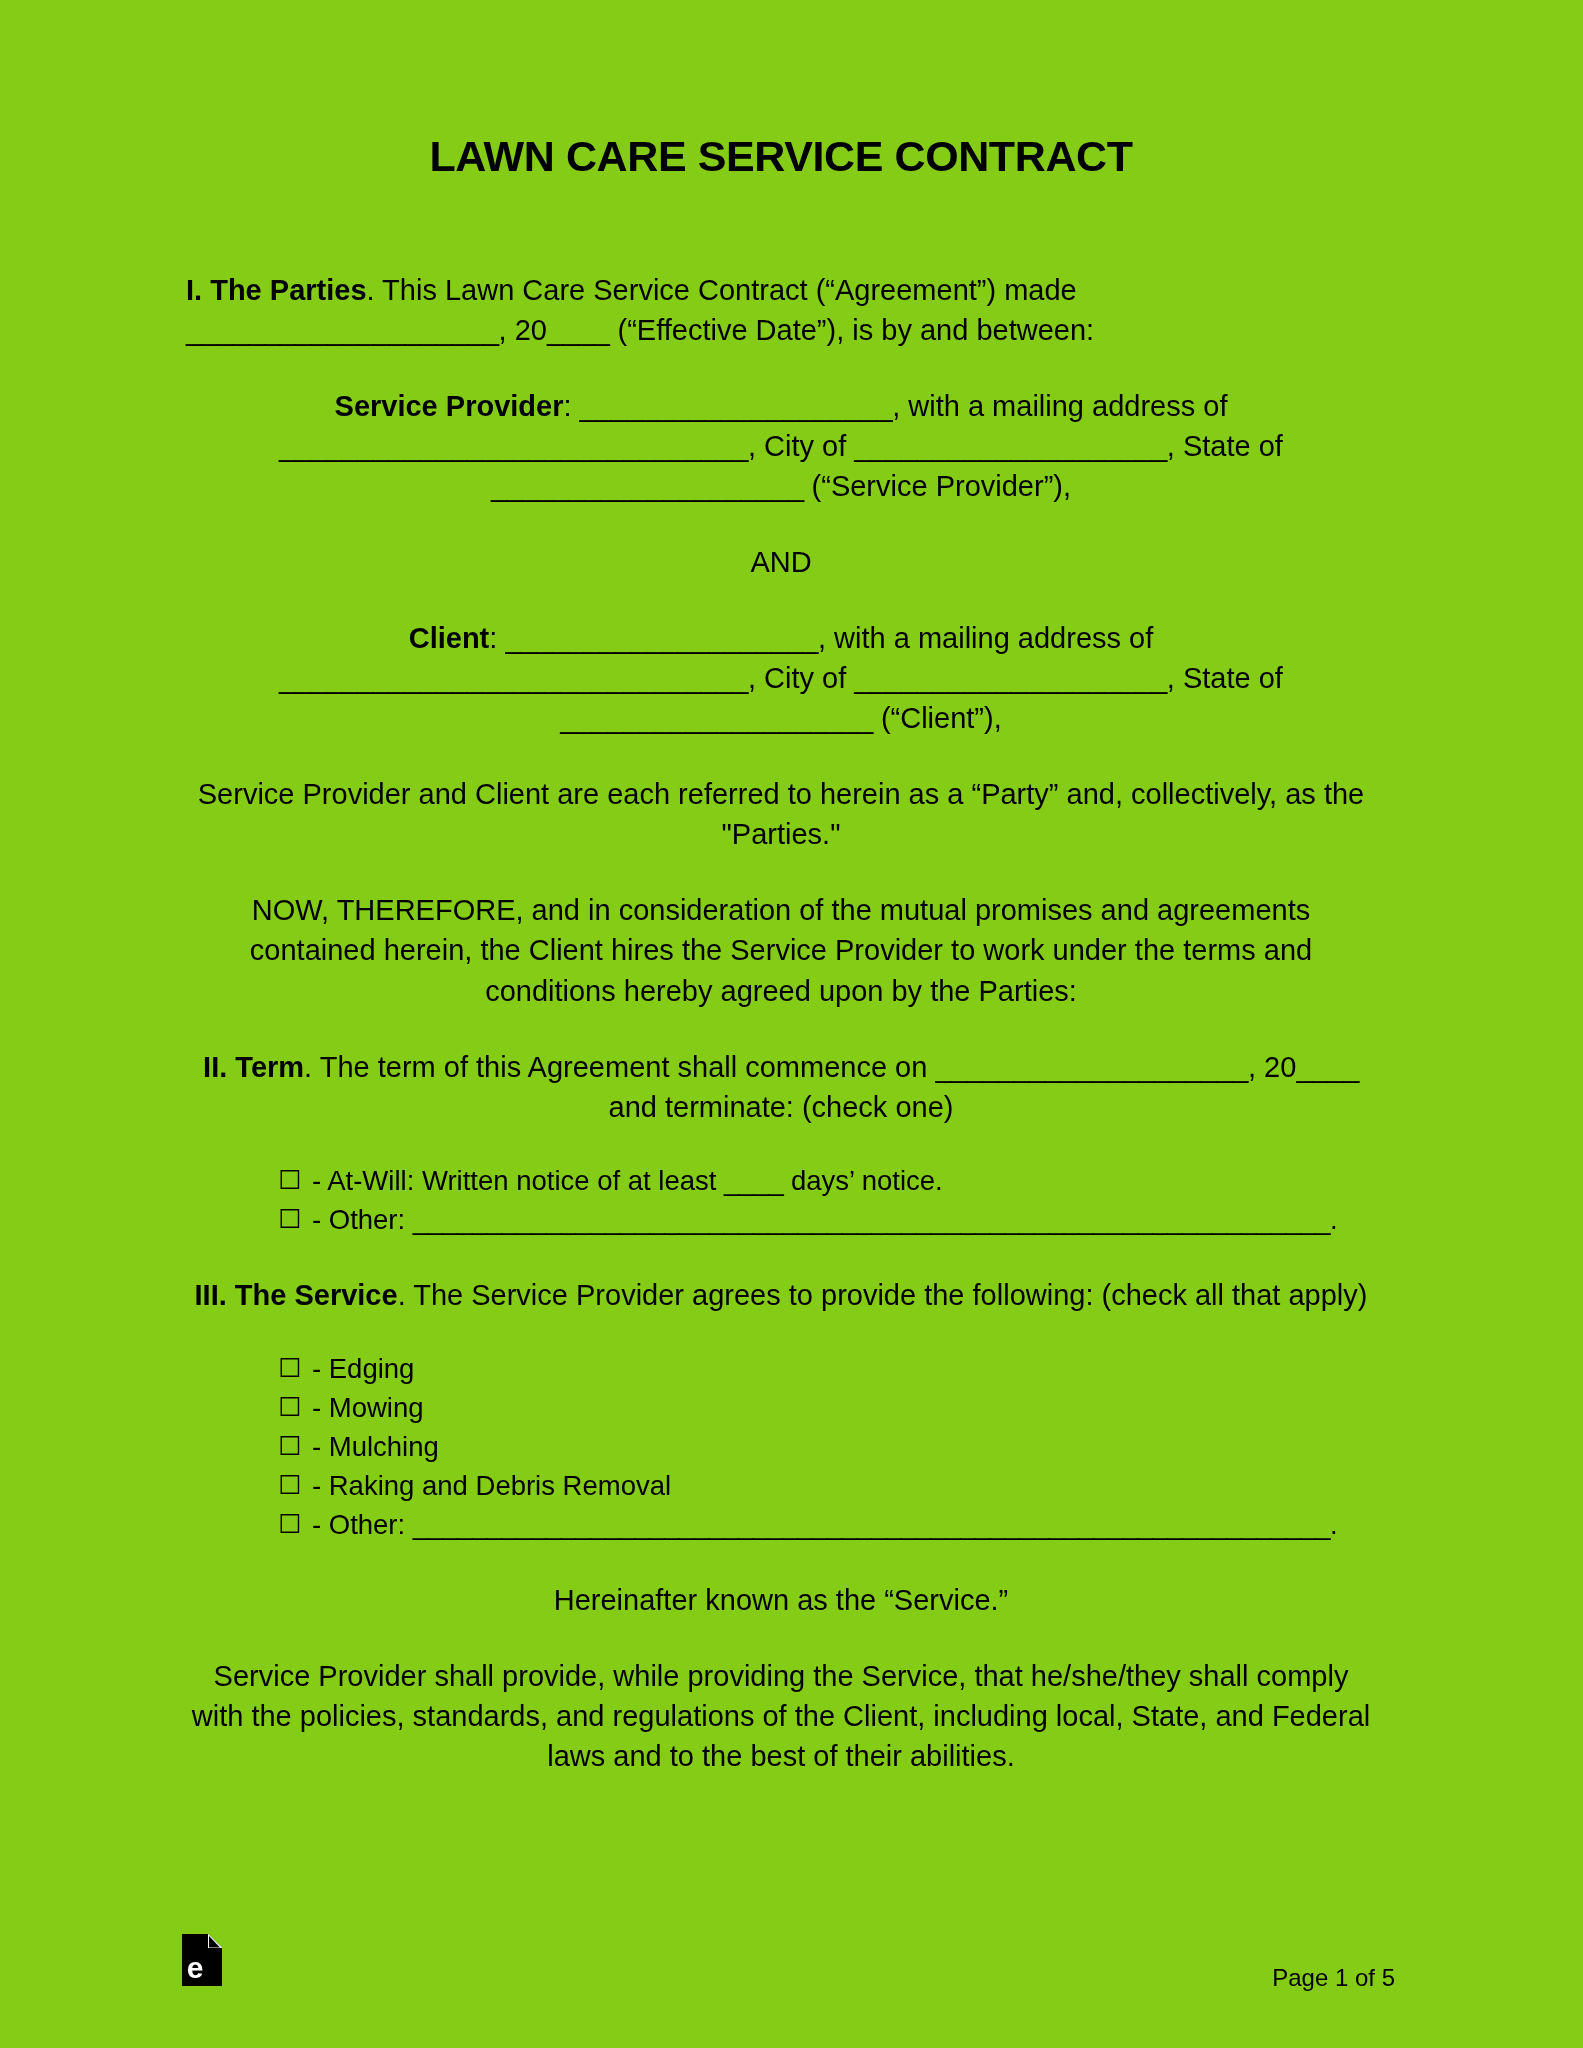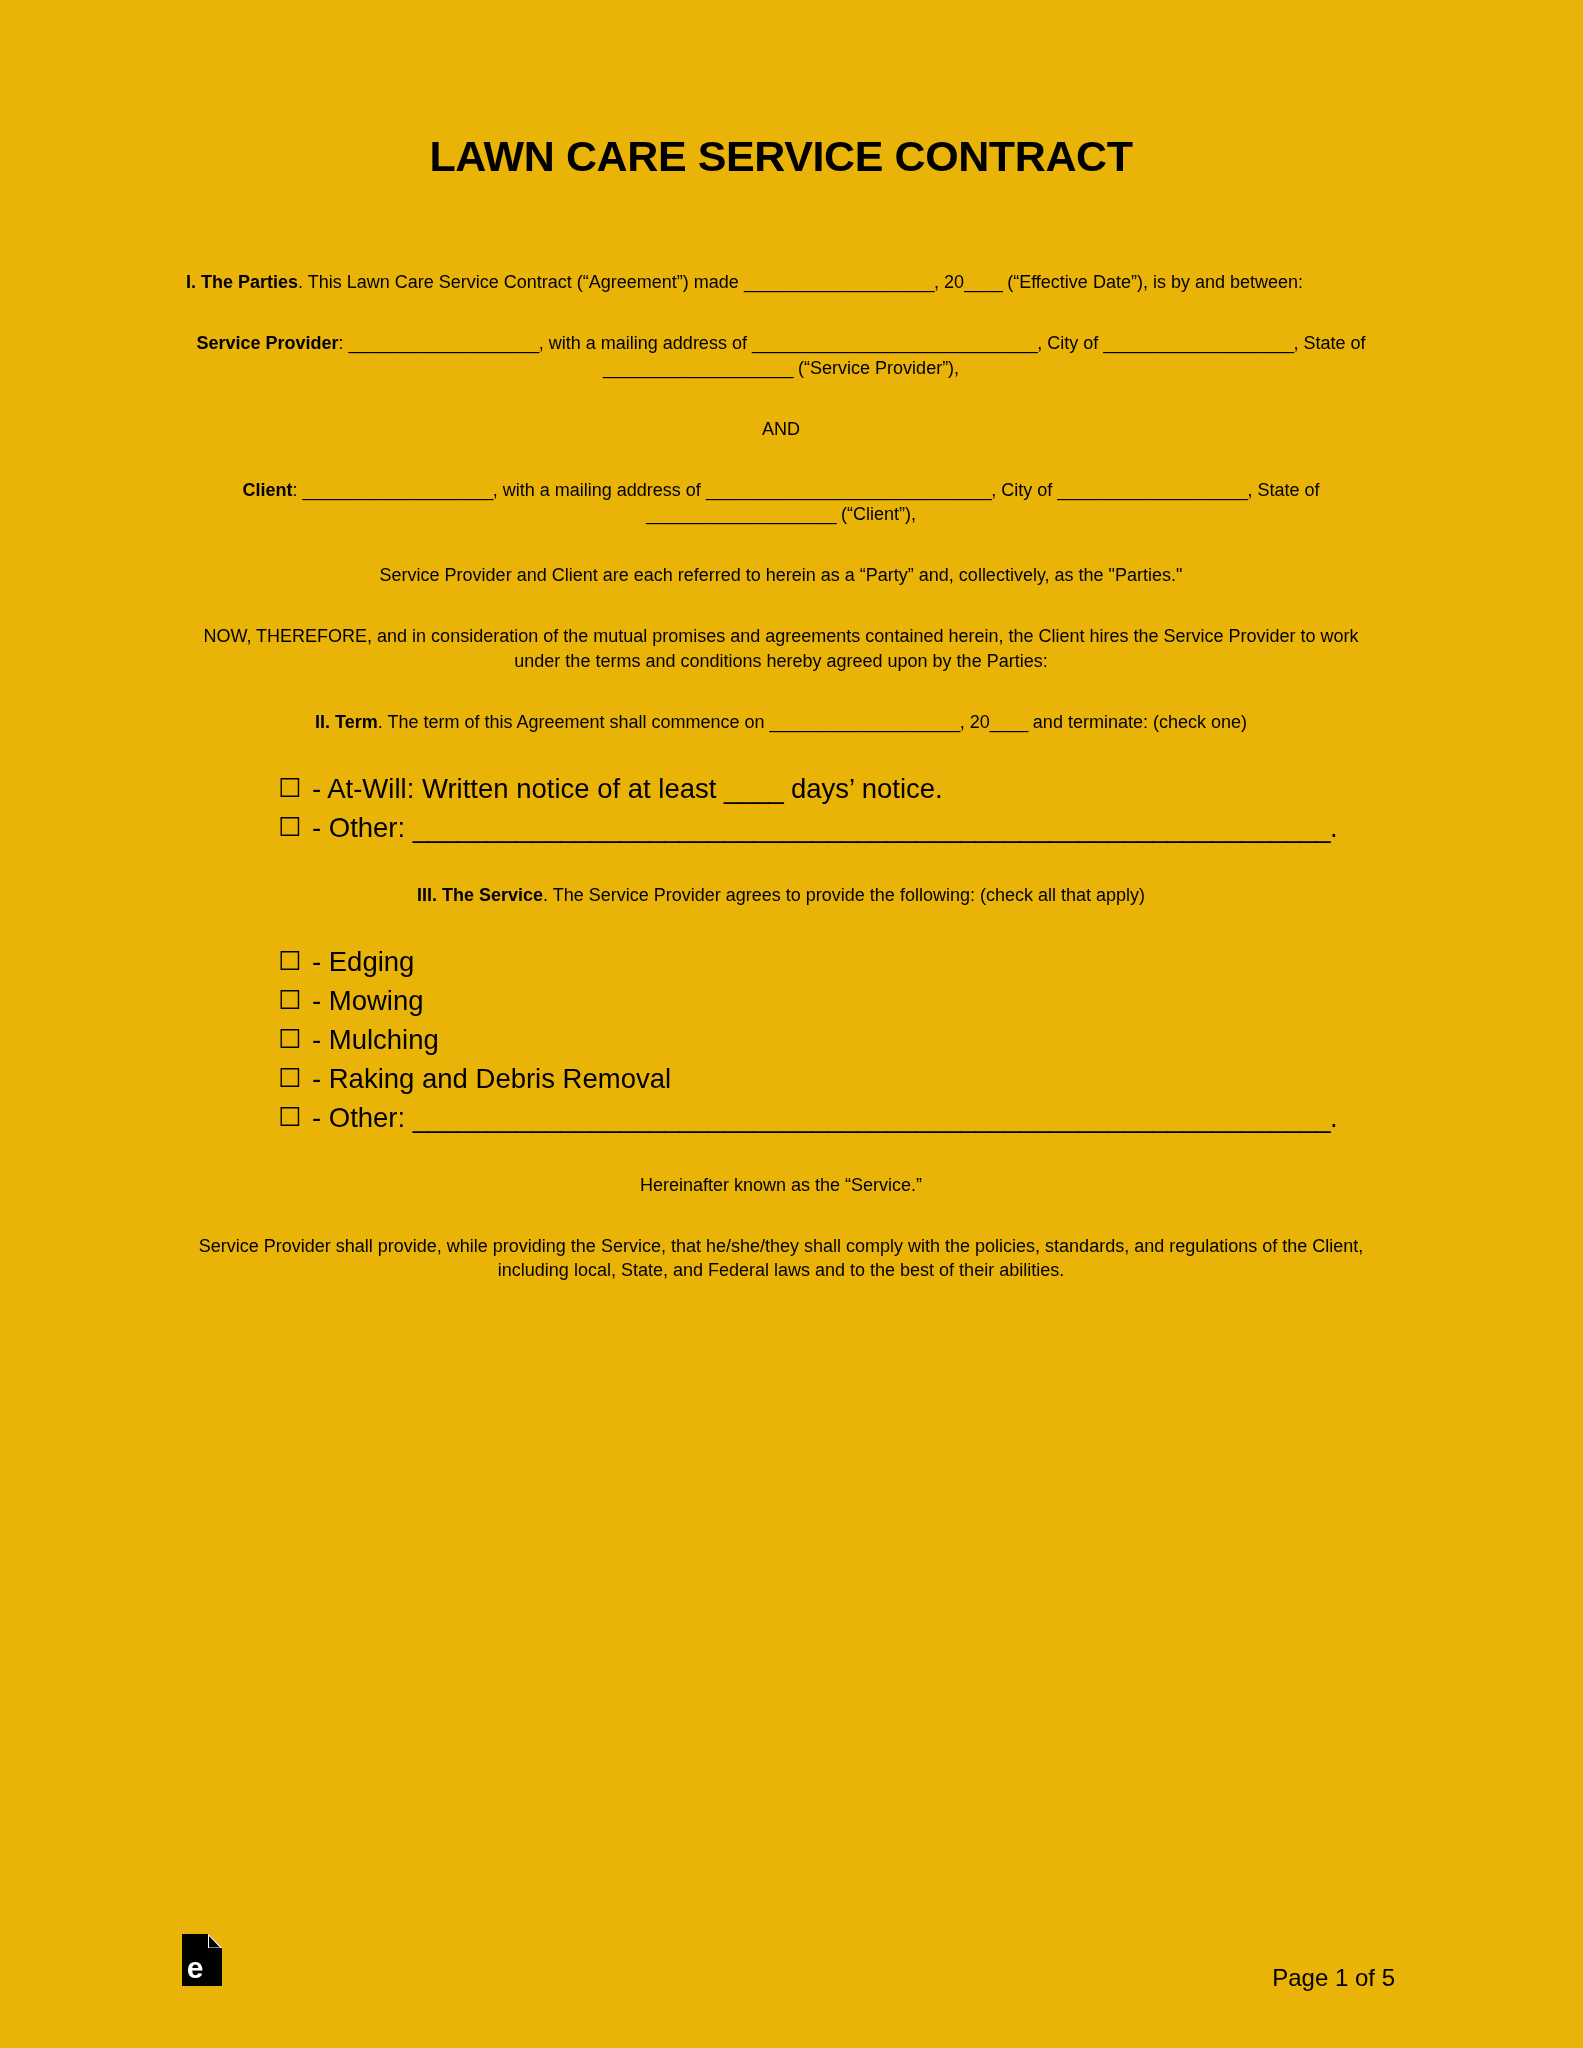--- a/index.html
+++ b/index.html
@@ -13,41 +13,41 @@
     height: 2048px;
     font-family: "Liberation Sans", sans-serif;
     color: #000000;
     position: relative;
     overflow: hidden;
   }
   .page {
     position: relative;
     width: 1583px;
     height: 2048px;
-    background: #eab308;
+    background: #84cc16;
     padding: 0;
   }
   .content {
     position: absolute;
     left: 186px;
     top: 0;
     width: 1190px;
   }
   .doc-title {
     text-align: center;
     font-size: 43px;
     font-weight: bold;
     letter-spacing: -0.4px;
     margin: 0;
     padding-top: 133px;
     line-height: 1.1;
     width: 1190px;
   }
   .para {
-    font-size: 18px;
+    font-size: 29px;
     line-height: 1.38;
     margin: 0;
     padding: 0;
     text-align: left;
     word-spacing: 0px;
   }
   .block {
     margin-top: 36px;
     text-align: center;
   }

